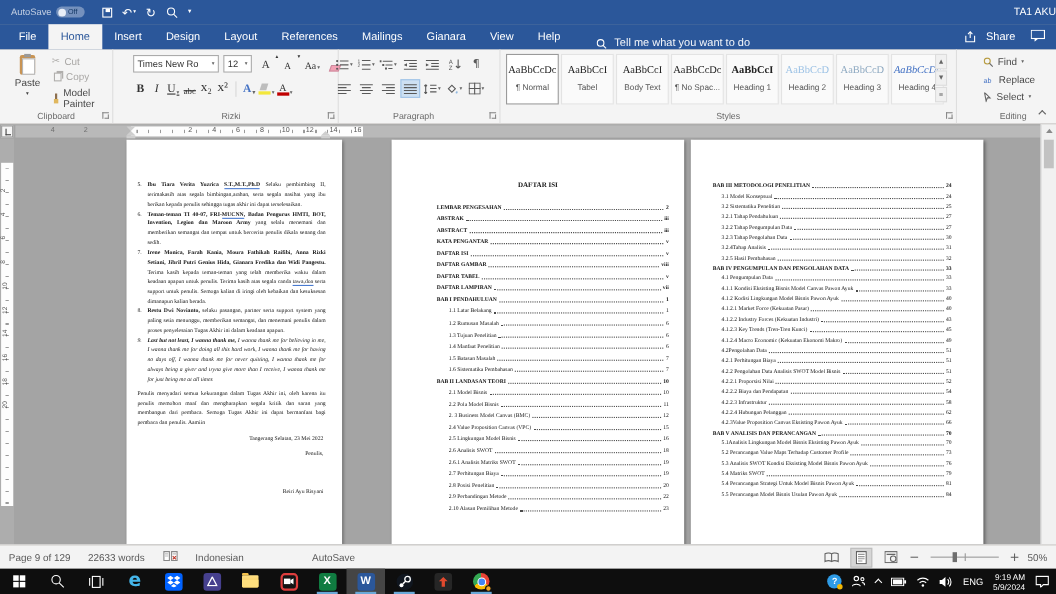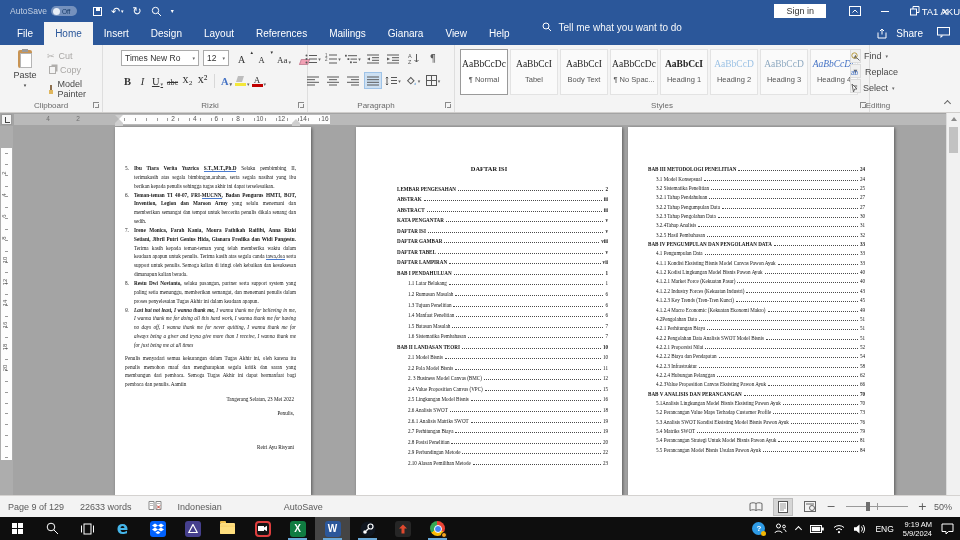--- a/index.html
+++ b/index.html
@@ -23,21 +23,21 @@
   .signin{background:#fff;color:#333;font-size:9px;padding:2px 12px;margin-right:14px}
   .winbtn{width:30px;height:100%;display:flex;align-items:center;justify-content:center;font-size:12px}
   .winbtn.close{font-size:13px}
   .ic-min{width:8px;height:1px;background:#fff;display:inline-block}
 
   
   .tabbar{position:absolute;top:22px;left:0;right:0;height:23px;background:#2b579a;display:flex;align-items:stretch;color:#fff}
   .tabs{display:flex;margin-left:6px}
   .tab{padding:0 11px;font-size:10px;display:flex;align-items:center;color:#fff}
   .tab.active{background:#f4f4f4;color:#2b579a}
-  .tellme{display:flex;align-items:flex-start;gap:6px;margin-left:22px;font-size:10px;color:rgba(255,255,255,.95)}
+  .tellme{display:flex;align-items:flex-end;gap:6px;margin-left:22px;font-size:10px;color:rgba(255,255,255,.95)}
   .tab-right{margin-left:auto;display:flex;align-items:center;gap:14px;margin-right:10px;font-size:10px}
   .share{display:flex;align-items:center;gap:8px}
 
   
   .ribbon{position:absolute;top:45px;left:0;right:0;height:68px;background:#f4f4f4;border-bottom:1px solid #cfcdcb;color:#444}
   .grp{position:absolute;top:0;bottom:0;border-right:1px solid #dedede}
   .grp-label{position:absolute;bottom:2px;left:0;right:0;text-align:center;font-size:8px;color:#6a6a6a}
   .dlg{position:absolute;right:3px;bottom:4px;width:6px;height:6px;border-left:1px solid #8a8a8a;border-top:1px solid #8a8a8a}
   .dlg::after{content:"";position:absolute;right:0;bottom:0;width:3px;height:3px;border-right:1px solid #8a8a8a;border-bottom:1px solid #8a8a8a}
   
@@ -88,21 +88,21 @@
   
   .g-sty{left:455px;width:415px}
   .cards{position:absolute;left:5px;top:4px;display:flex;gap:2px}
   .card{width:48px;height:46px;background:#fafafa;border:1px solid #e3e3e3;cursor:default}
   .card.sel{border:1px solid #9a9a9a;box-shadow:inset 0 0 0 1px #fff;background:#fff}
   .card .prev{font-family:"Liberation Serif",serif;font-size:9.5px;margin-top:9px;text-align:center;white-space:nowrap;overflow:hidden;color:#222}
   .card .nm{font-size:7.5px;color:#555;text-align:center;margin-top:6px;white-space:nowrap;overflow:hidden}
   .sty-scroll{position:absolute;right:8px;top:4px;width:11px;display:flex;flex-direction:column;gap:1px}
   .sty-scroll span{height:14px;background:#f0f0f0;border:1px solid #dcdcdc;display:flex;align-items:center;justify-content:center;font-size:5px;color:#666;font-family:"DejaVu Sans",sans-serif}
   
-  .g-edit{left:843px;width:70px;border-right:none}
+  .g-edit{left:886px;width:70px;border-right:none}
   .erow{position:absolute;left:8px;display:flex;align-items:center;gap:4px;font-size:9px;color:#494949}
   .rchev{position:absolute;right:10px;bottom:6px;width:5px;height:5px;border-left:1.2px solid #666;border-top:1.2px solid #666;transform:rotate(45deg)}
 
   
   .rulerbar{position:absolute;top:113px;left:0;right:14px;height:13px;background:#a4a4a4}
   .tabsel{position:absolute;left:1px;top:1px;width:11px;height:11px;background:#f5f5f5;border:1px solid #9a9a9a}
   .tabsel::after{content:"";position:absolute;left:3px;top:2px;width:4px;height:5px;border-left:1.5px solid #444;border-bottom:1.5px solid #444}
   .hruler{position:absolute;left:14px;right:0;top:1px;height:11px;background:#b9b9b9}
   .hwhite{position:absolute;left:105px;width:211px;top:1px;height:9px;background:#fdfdfd;background-image:repeating-linear-gradient(to right,#9a9a9a 0 1px,transparent 1px 10.85px);background-size:auto 3px;background-repeat:no-repeat;background-position:5px center}
   .rnum{position:absolute;top:2px;font-size:6.5px;color:#555;transform:translateX(-50%);line-height:1}
@@ -214,39 +214,20 @@
       <span class="qic">↻</span>
       <span class="qic">
         <svg width="11" height="11">
             <circle cx="4.5" cy="4.5" r="3.2" fill="none" stroke="#fff"></circle>
             <line x1="7" y1="7" x2="10" y2="10" stroke="#fff"></line>
           </svg>
       </span>
       <span class="qic" style="font-size:6px">▾</span>
     </div>
     <div class="wtitle">TA1 AKU</div>
-    <div class="tb-right">
-      <span class="signin">Sign in</span>
-      <span class="winbtn">
-        <svg width="12" height="10">
-            <rect x="0.5" y="0.5" width="11" height="9" fill="none" stroke="#fff"></rect>
-            <path d="M3.5 6.5l2.5-2.5 2.5 2.5" fill="none" stroke="#fff"></path>
-          </svg>
-      </span>
-      <span class="winbtn">
-          <span class="ic-min"></span>
-        </span>
-      <span class="winbtn">
-        <svg width="10" height="10">
-            <rect x="0.5" y="3" width="6" height="6" fill="none" stroke="#fff"></rect>
-            <path d="M3 3V0.5h6v6H7" fill="none" stroke="#fff"></path>
-          </svg>
-      </span>
-      <span class="winbtn close">×</span>
-    </div>
   </div>
 
   <div class="tabbar">
     <div class="tabs">
         <div class="tab">File</div>
         <div class="tab active">Home</div>
         <div class="tab">Insert</div>
         <div class="tab">Design</div>
         <div class="tab">Layout</div>
         <div class="tab">References</div>

